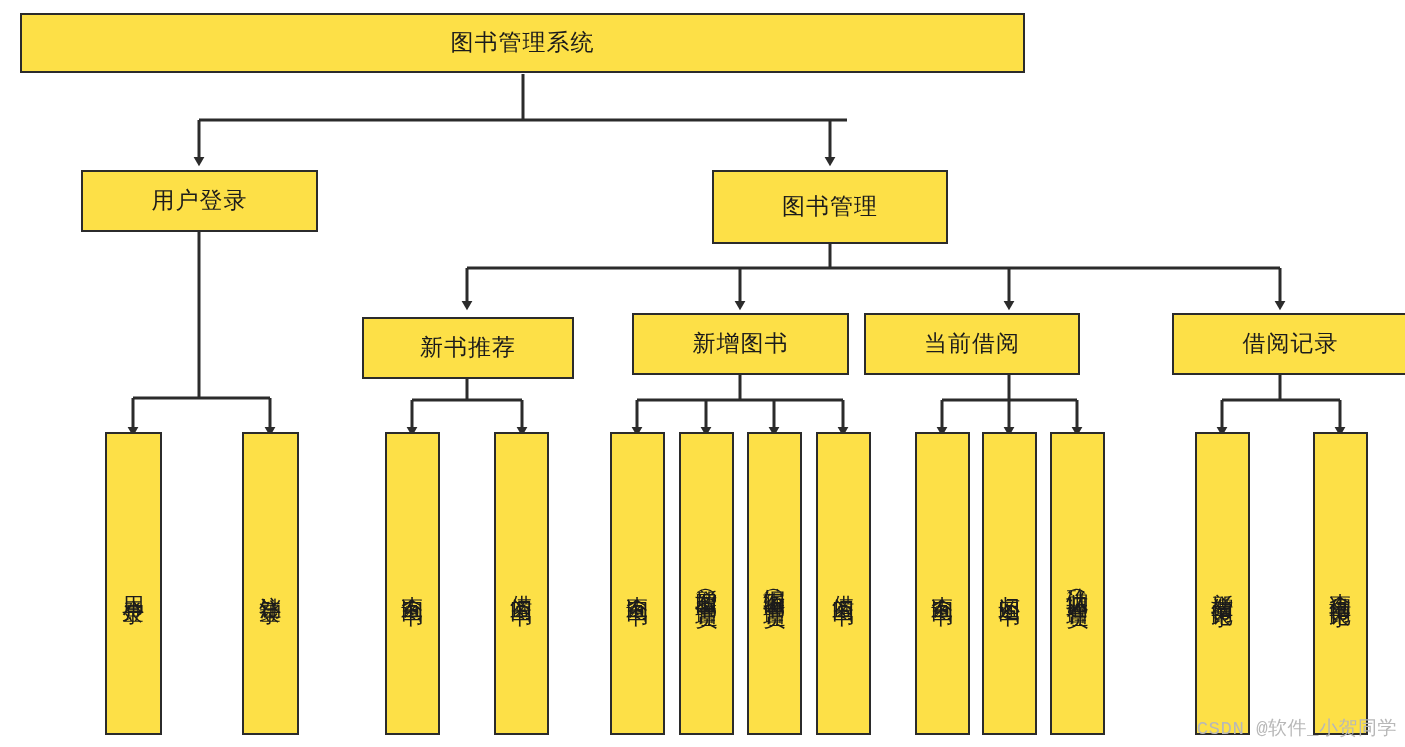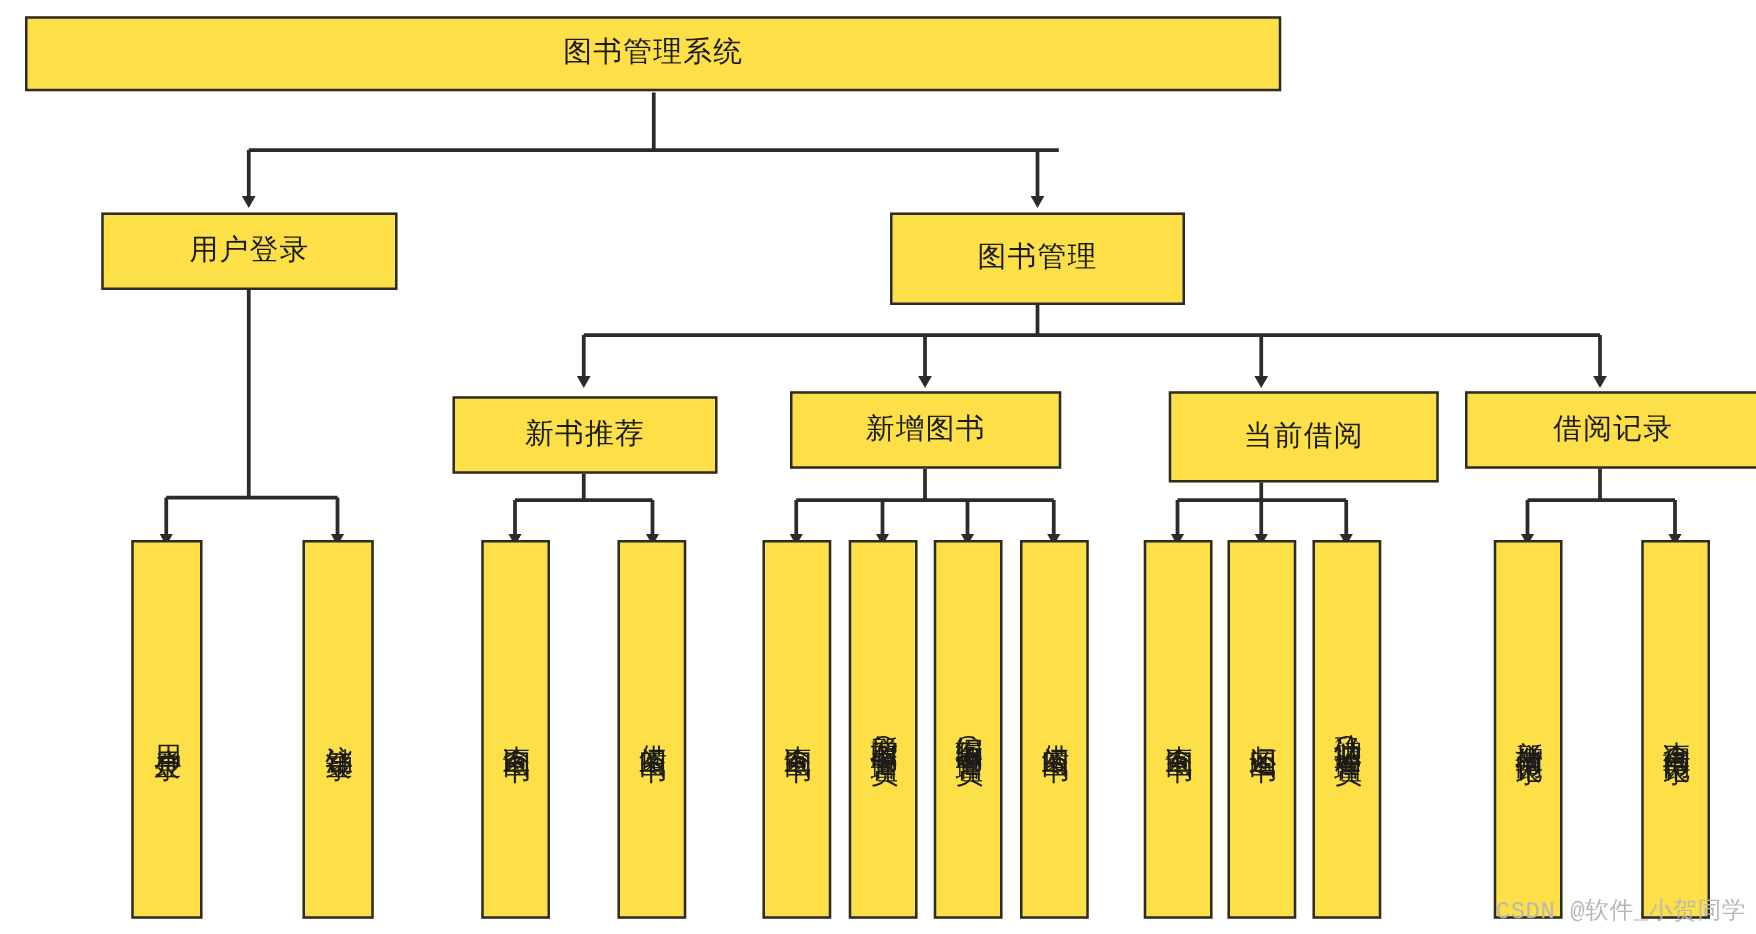--- a/index.html
+++ b/index.html
@@ -139,21 +139,21 @@
   </div>
 
   <div class="node horizontal" style="left:362px; top:317px; width:212px; height:62px;">
     <span class="node-label">新书推荐</span>
   </div>
 
   <div class="node horizontal" style="left:632px; top:313px; width:217px; height:62px;">
     <span class="node-label">新增图书</span>
   </div>
 
-  <div class="node horizontal" style="left:935px; top:313px; width:216px; height:73px;align-items:center;">
+  <div class="node horizontal" style="left:864px; top:313px; width:216px; height:62px;align-items:center;">
     <span class="node-label">当前借阅</span>
   </div>
 
   <div class="node horizontal" style="left:1172px; top:313px; width:237px; height:62px;">
     <span class="node-label">借阅记录</span>
   </div>
 
   <div class="node vertical" style="left:105px; top:432px; width:57px; height:303px;">
     <span class="node-label">用户登录</span>
   </div>

